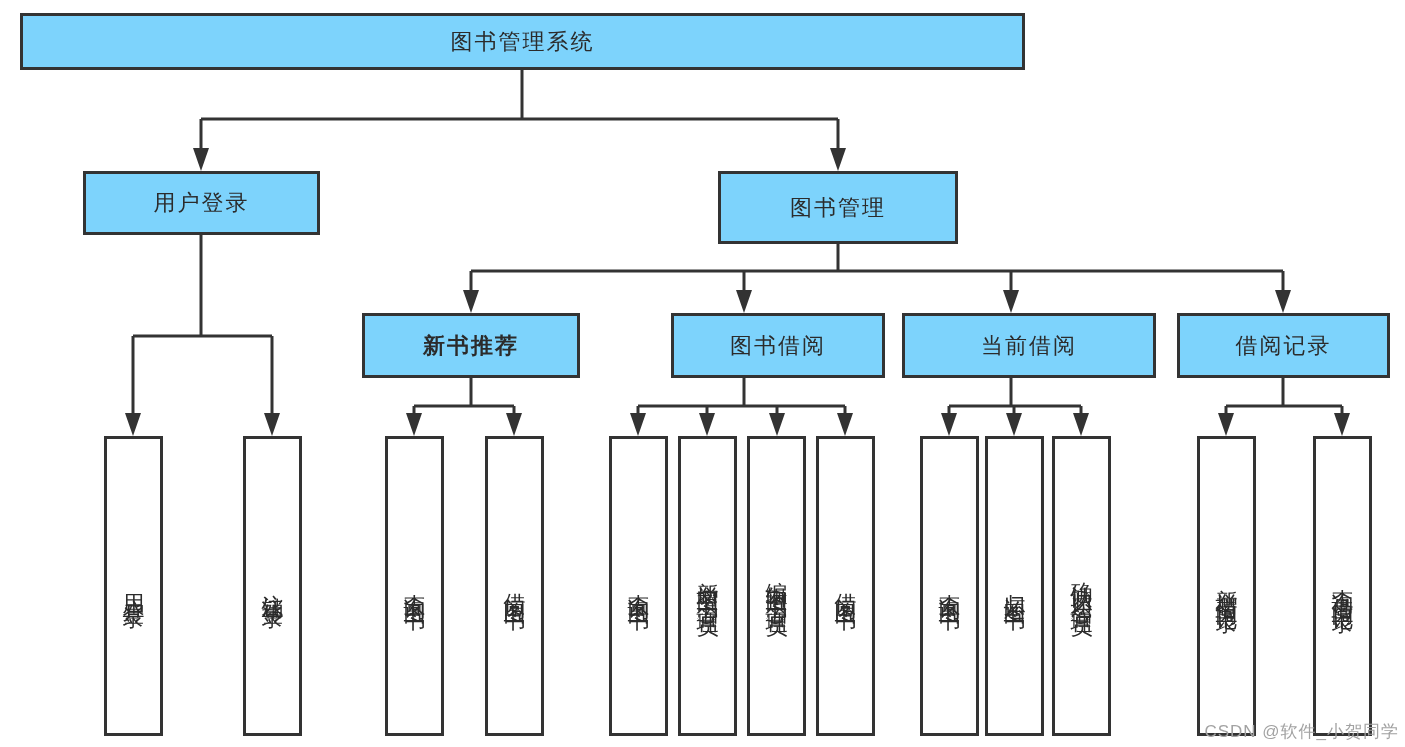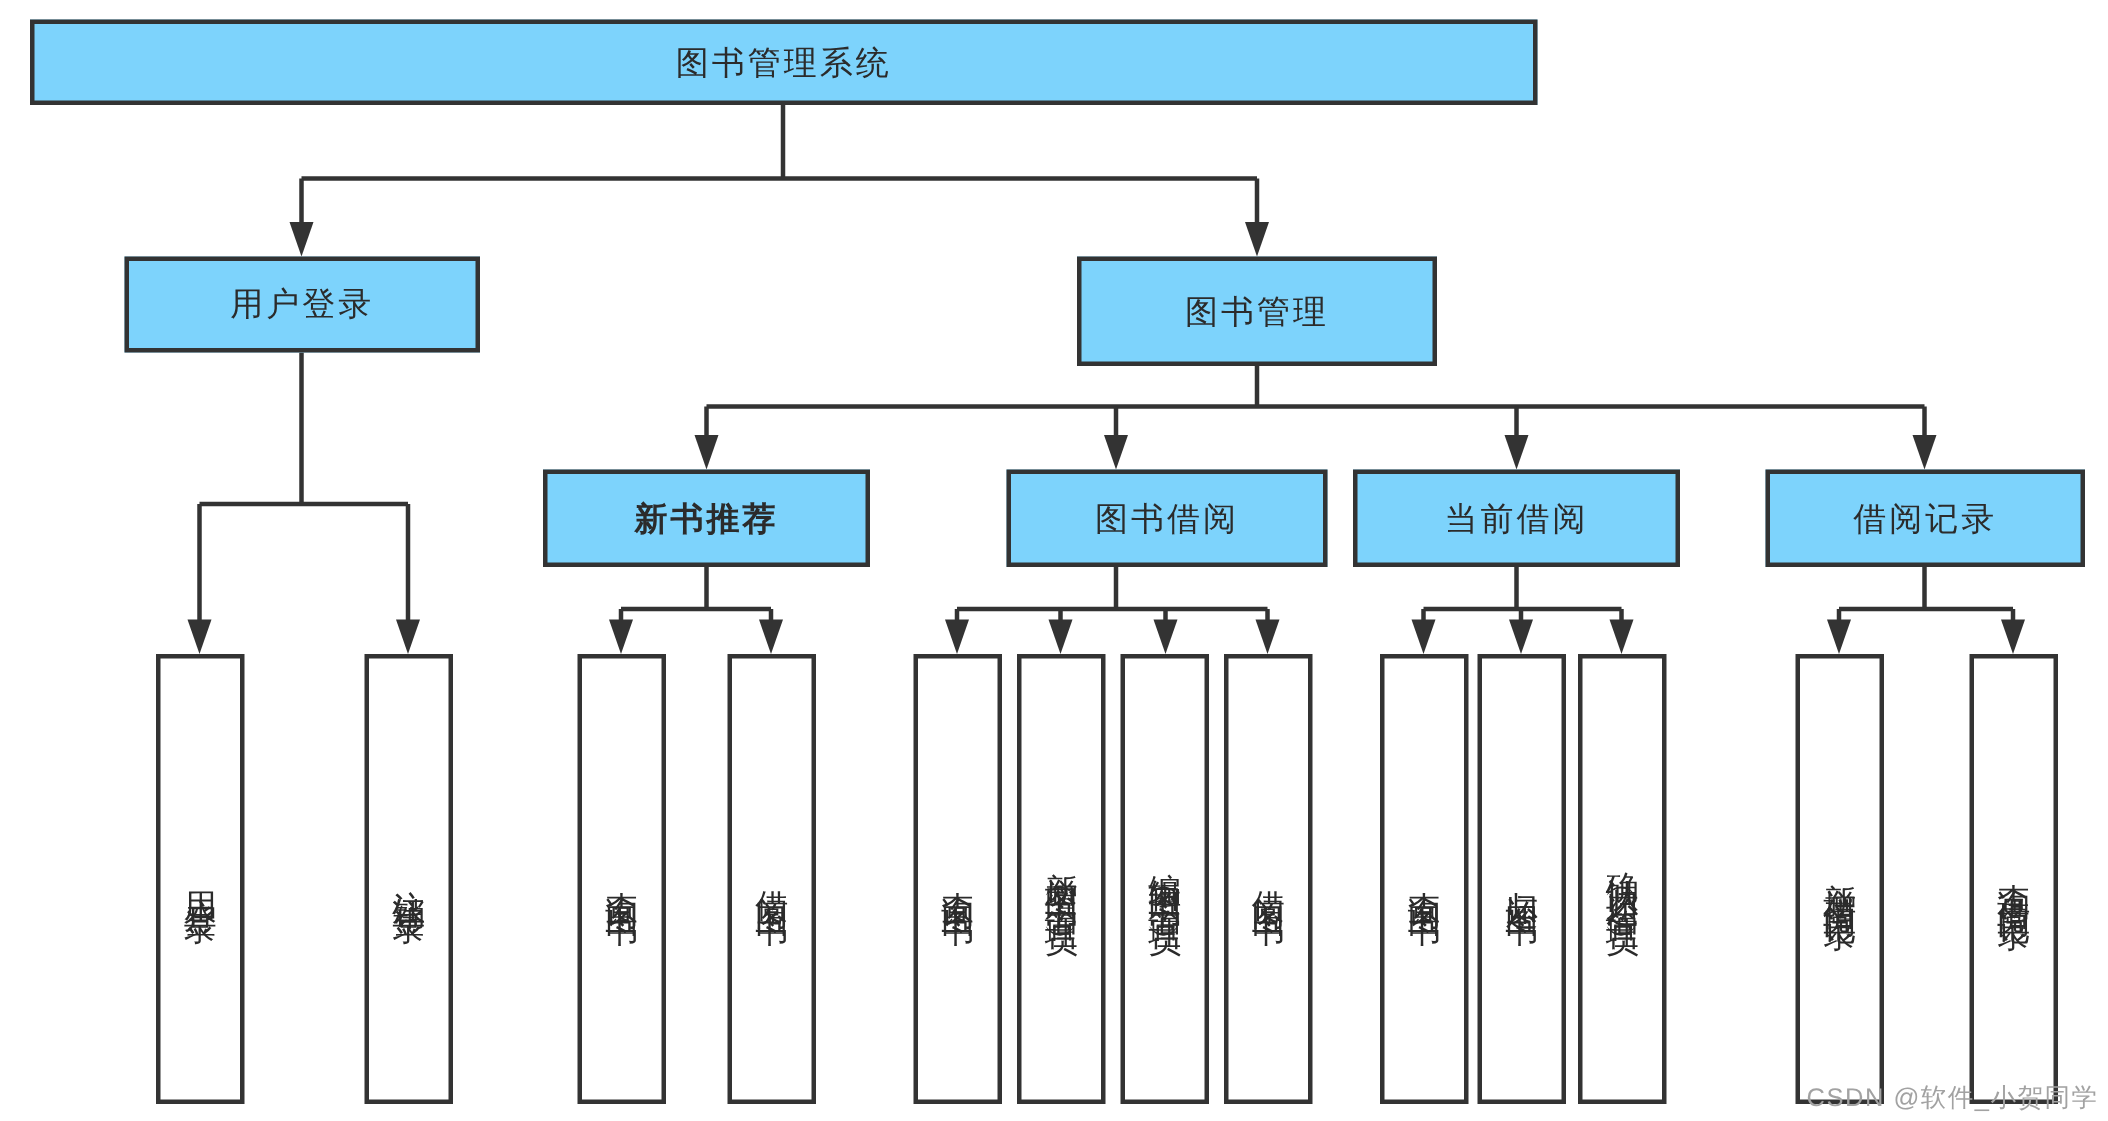--- a/index.html
+++ b/index.html
@@ -55,21 +55,21 @@
     color: #2b2b2b;
     white-space: nowrap;
     line-height: 1;
   }
   .box-root   { left: 20px;   top: 13px;  width: 1005px; height: 57px; }
   .box-login  { left: 83px;   top: 171px; width: 237px;  height: 64px; }
   .box-mgmt   { left: 718px;  top: 171px; width: 240px;  height: 73px; }
   .box-l3     { top: 313px; height: 65px; }
   .box-newrec { left: 362px;  width: 218px; font-weight: bold; }
   .box-borrow { left: 637px;  width: 214px; margin-left: 34px; }
-  .box-curr   { left: 902px;  width: 218px; }
+  .box-curr   { left: 902px;  width: 254px; }
   .box-rec    { left: 1177px; width: 213px; }
 
   .c-g1-1 { left: 104px; }
   .c-g1-2 { left: 243px; }
   .c-g2-1 { left: 385px; }
   .c-g2-2 { left: 485px; }
   .c-g3-1 { left: 609px; }
   .c-g3-2 { left: 678px; }
   .c-g3-3 { left: 747px; }
   .c-g3-4 { left: 816px; }

